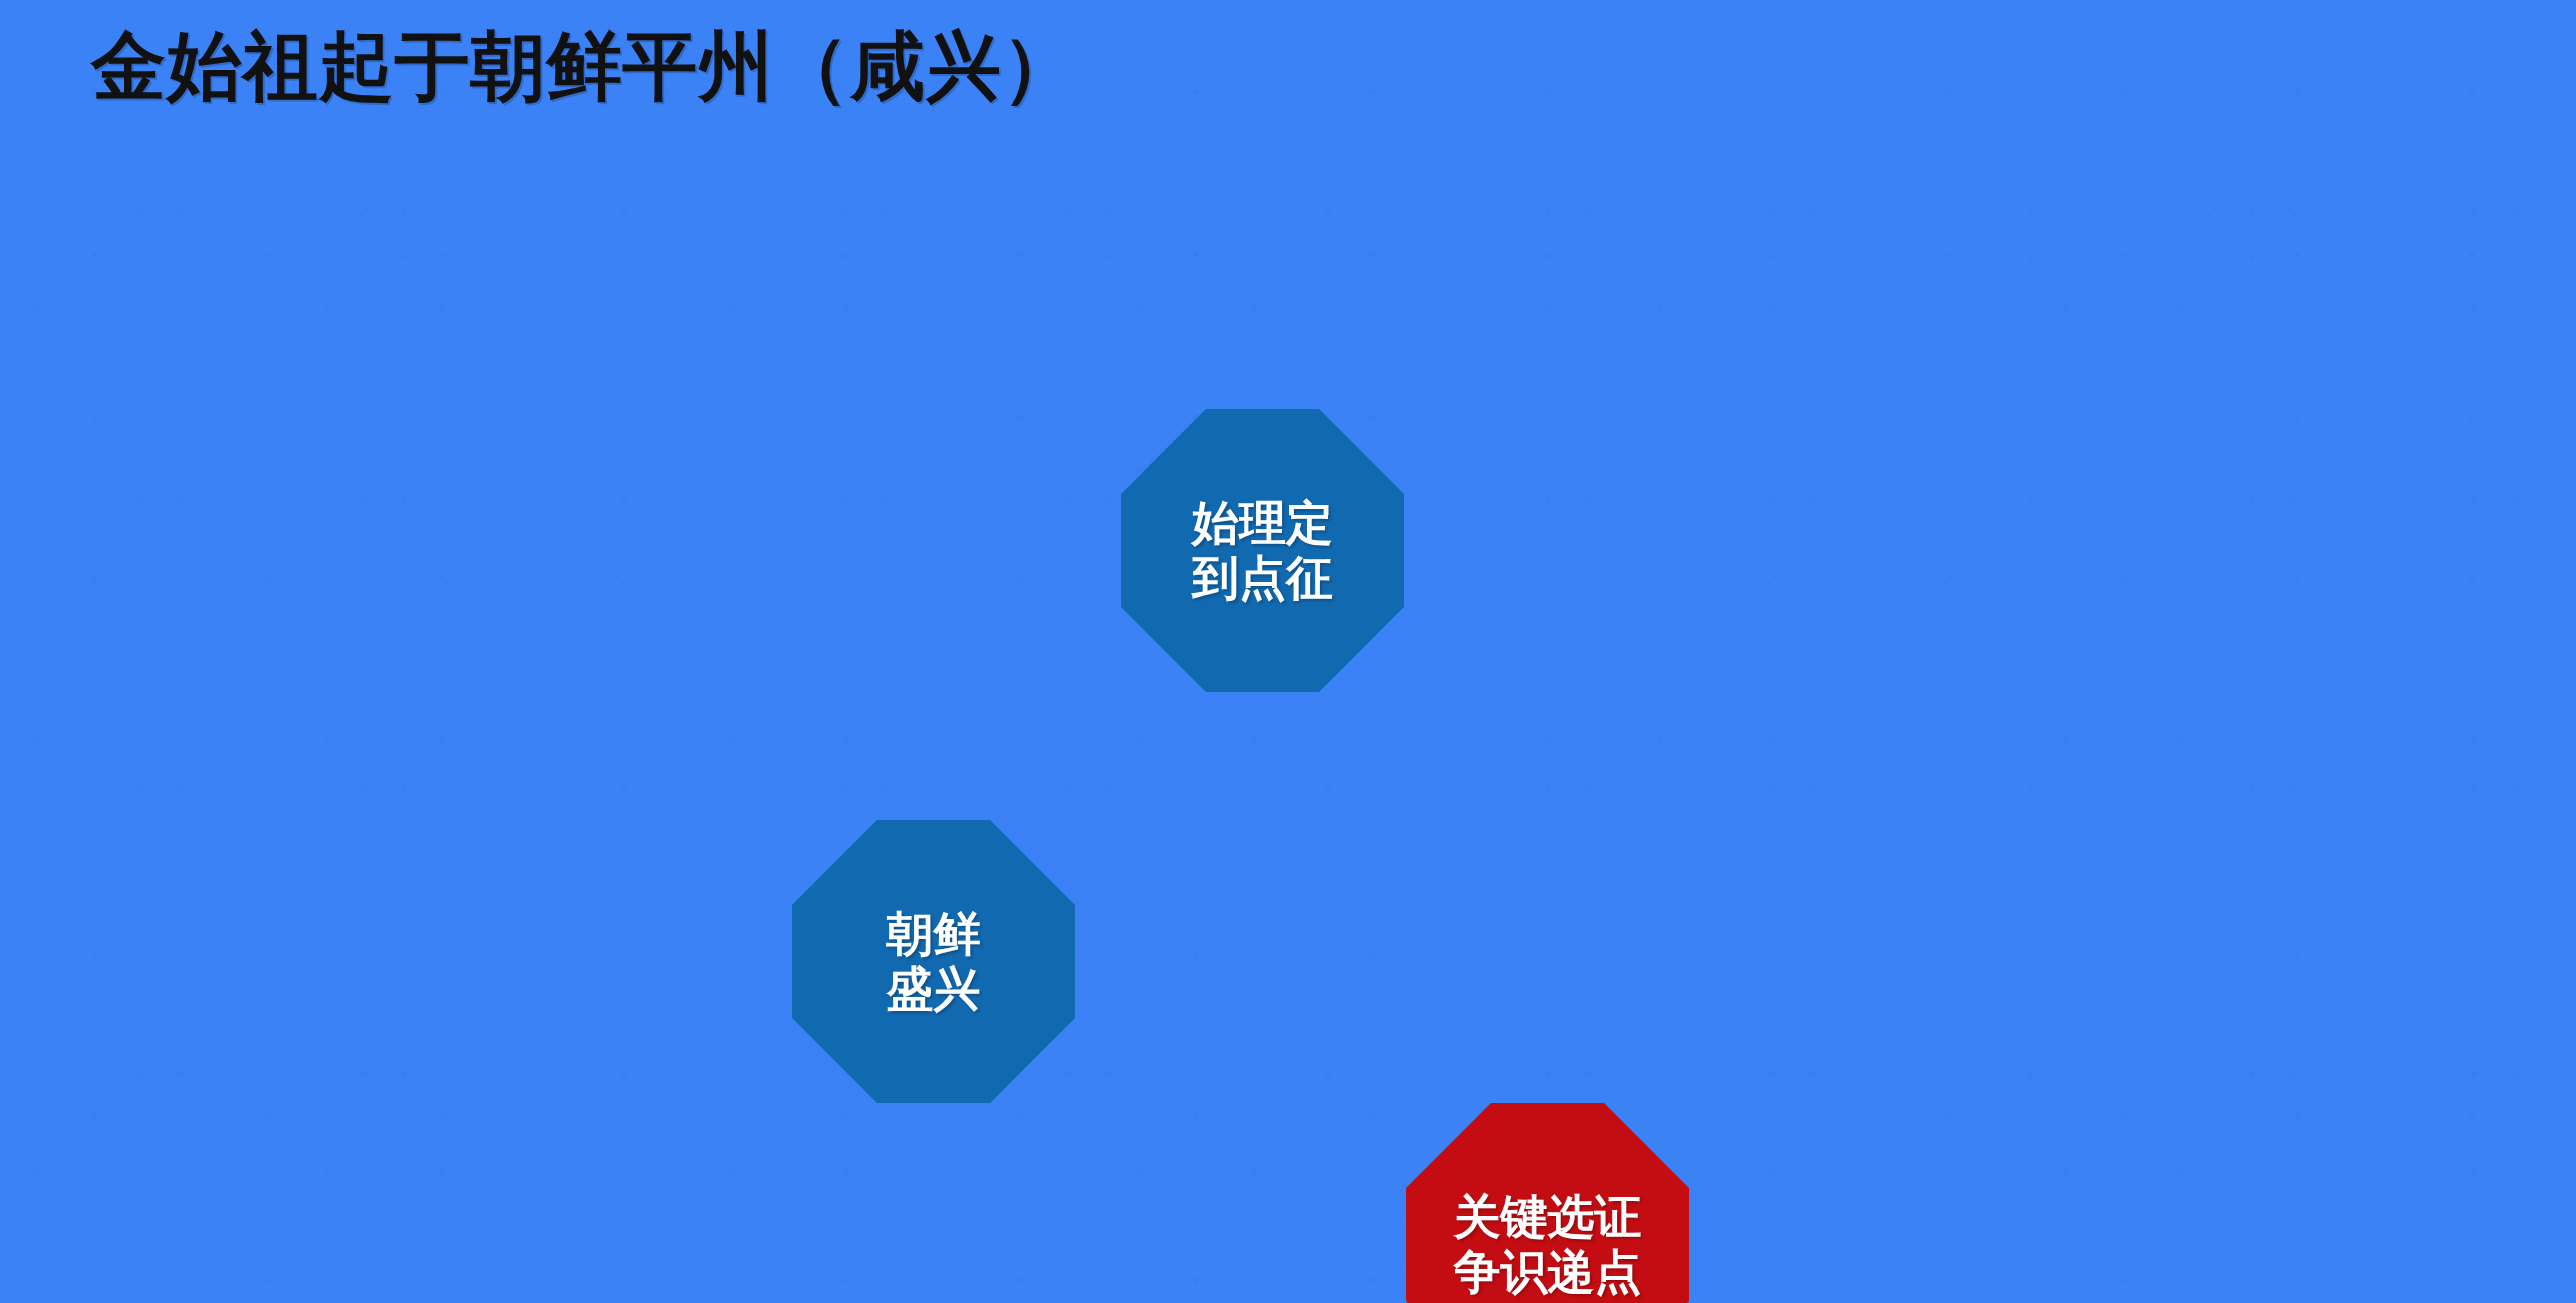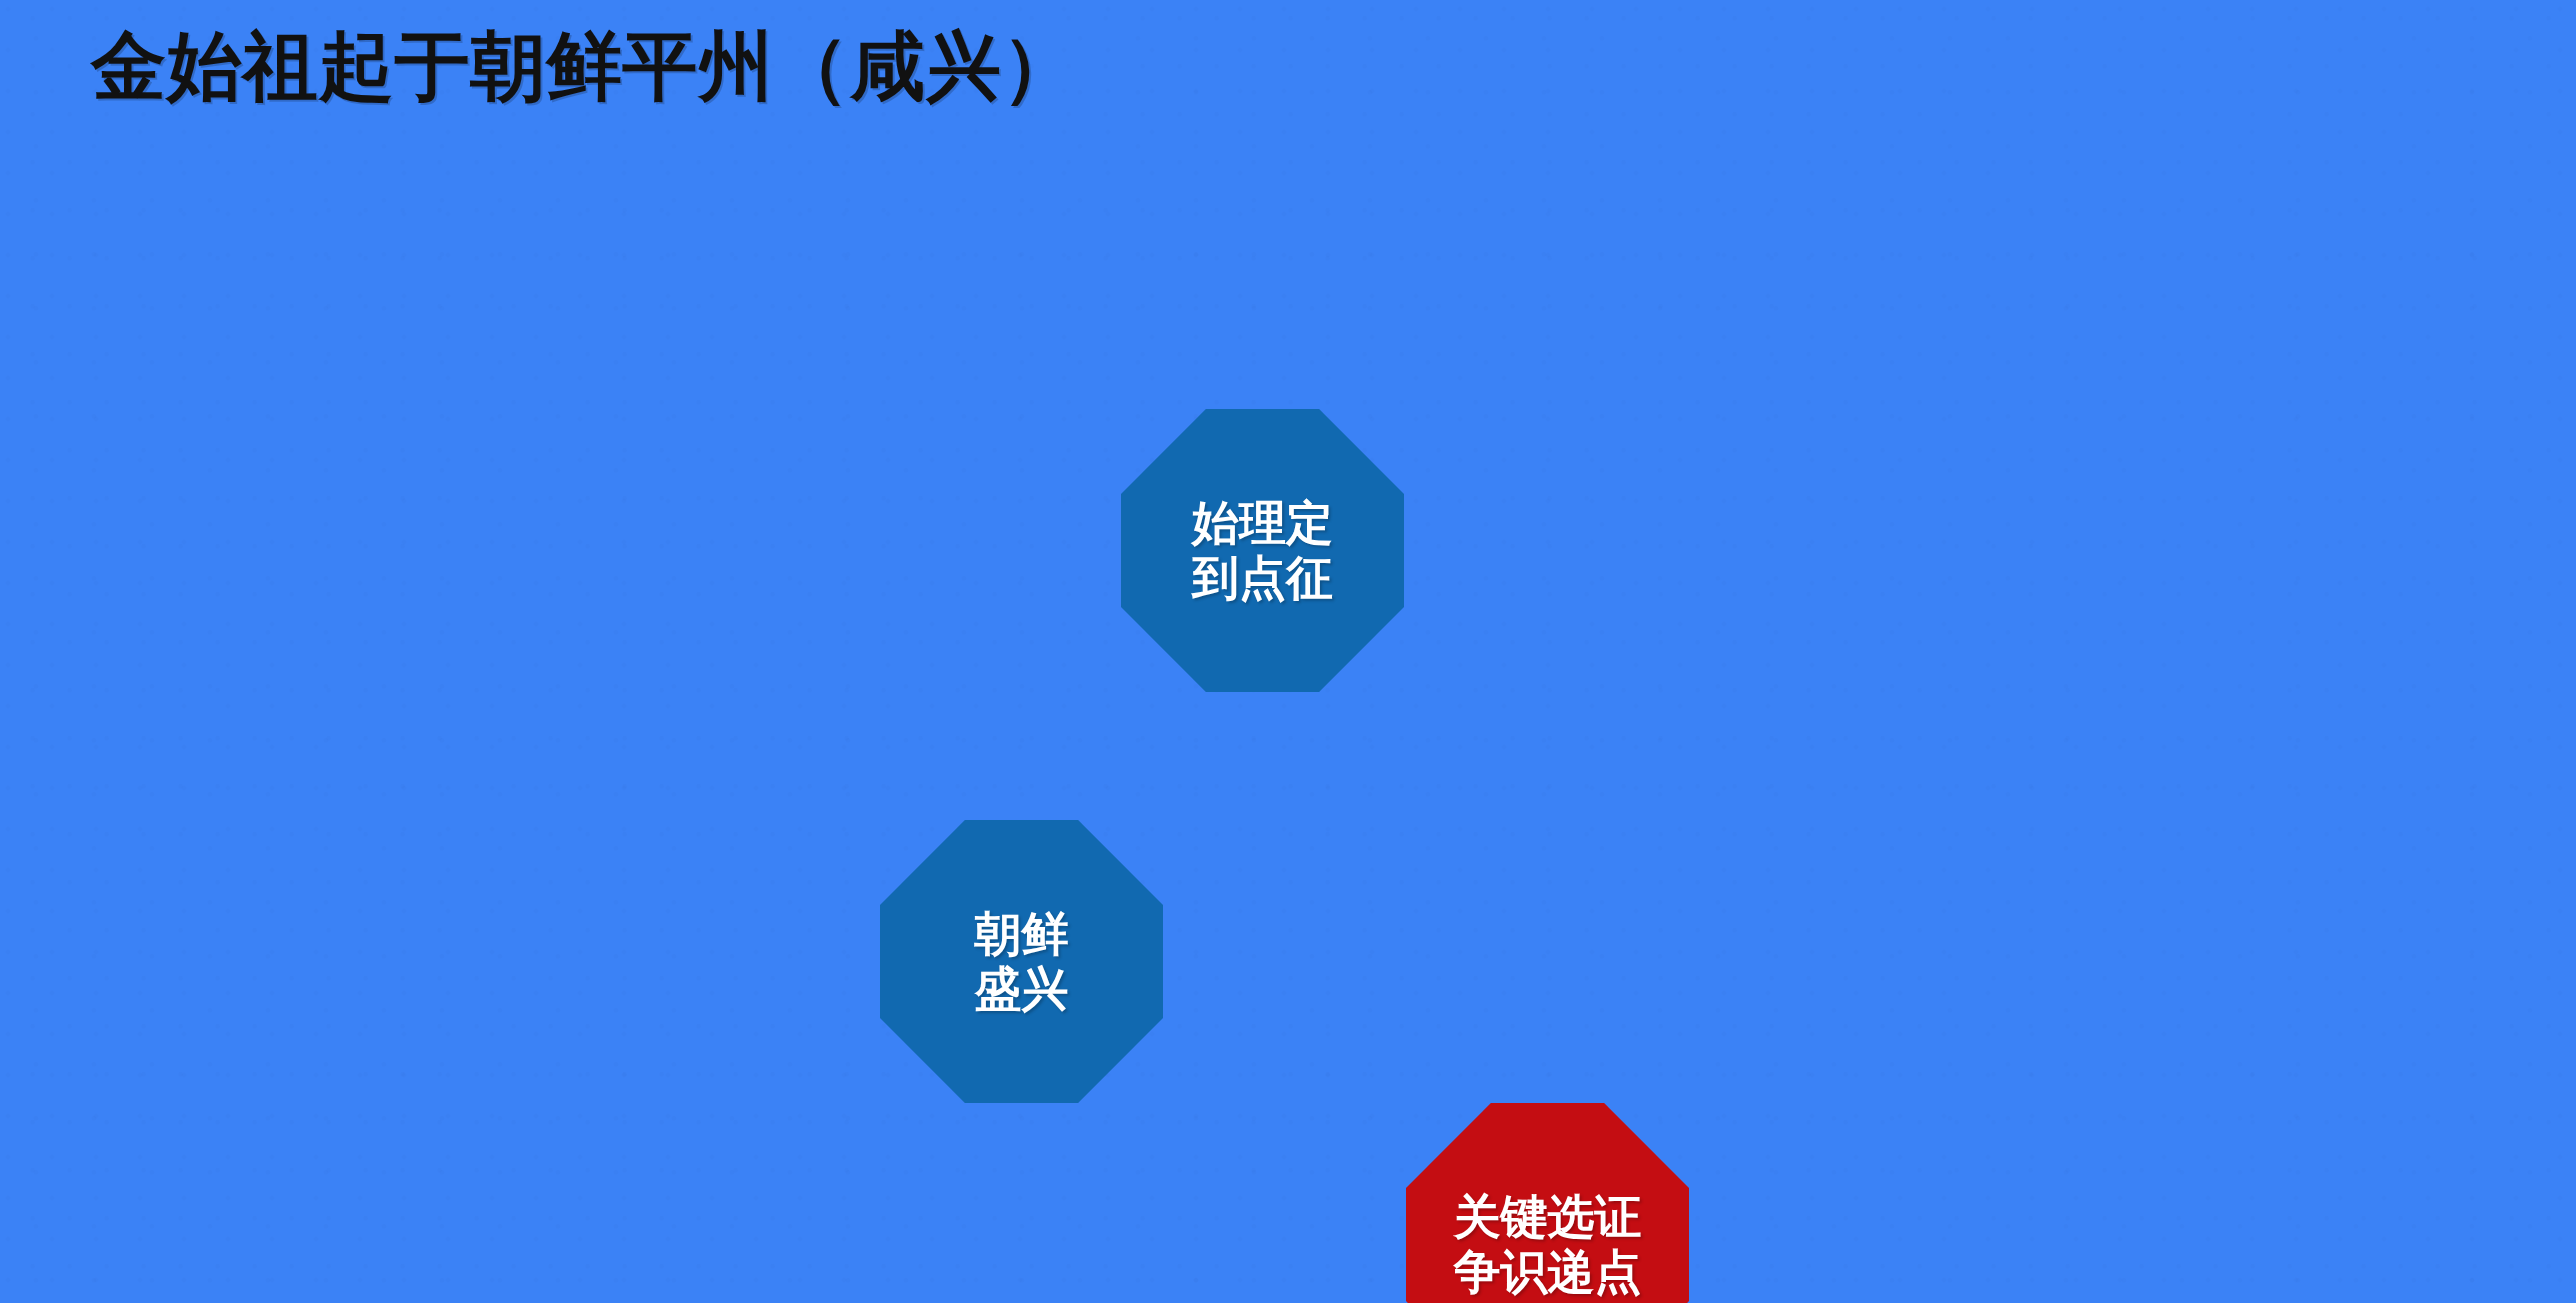--- a/index.html
+++ b/index.html
@@ -55,21 +55,21 @@
     color: #ffffff;
     font-weight: 700;
     line-height: 1.16;
     clip-path: polygon(30% 0%, 70% 0%, 100% 30%, 100% 70%, 70% 100%, 30% 100%, 0% 70%, 0% 30%);
     filter: drop-shadow(0 1.9px 2.8px rgba(0,0,0,0.10));
   }
   .octagon .txt { padding: 0 7.5px; text-shadow: 1.9px 1.9px 2.8px rgba(0,0,0,0.22); }
 
   
   #pet-top    { left: 1121px; top: 308px;  width: 283px; height: 283px; font-size: 47px; }
-  #pet-left   { left: 880px;  top: 436px;  width: 283px; height: 283px; font-size: 47px; }
+  #pet-left   { left: 792px;  top: 436px;  width: 283px; height: 283px; font-size: 47px; }
   #pet-tr     { left: 1406px; top: 436px;  width: 283px; height: 283px; font-size: 47px; }
 </style>
 </head>
 <body>
 
 <div id="slide">
 
   <div class="title">金始祖起于朝鲜平州（咸兴）</div>
 
   <div class="octagon" id="pet-top" style="background:#1169b0">

